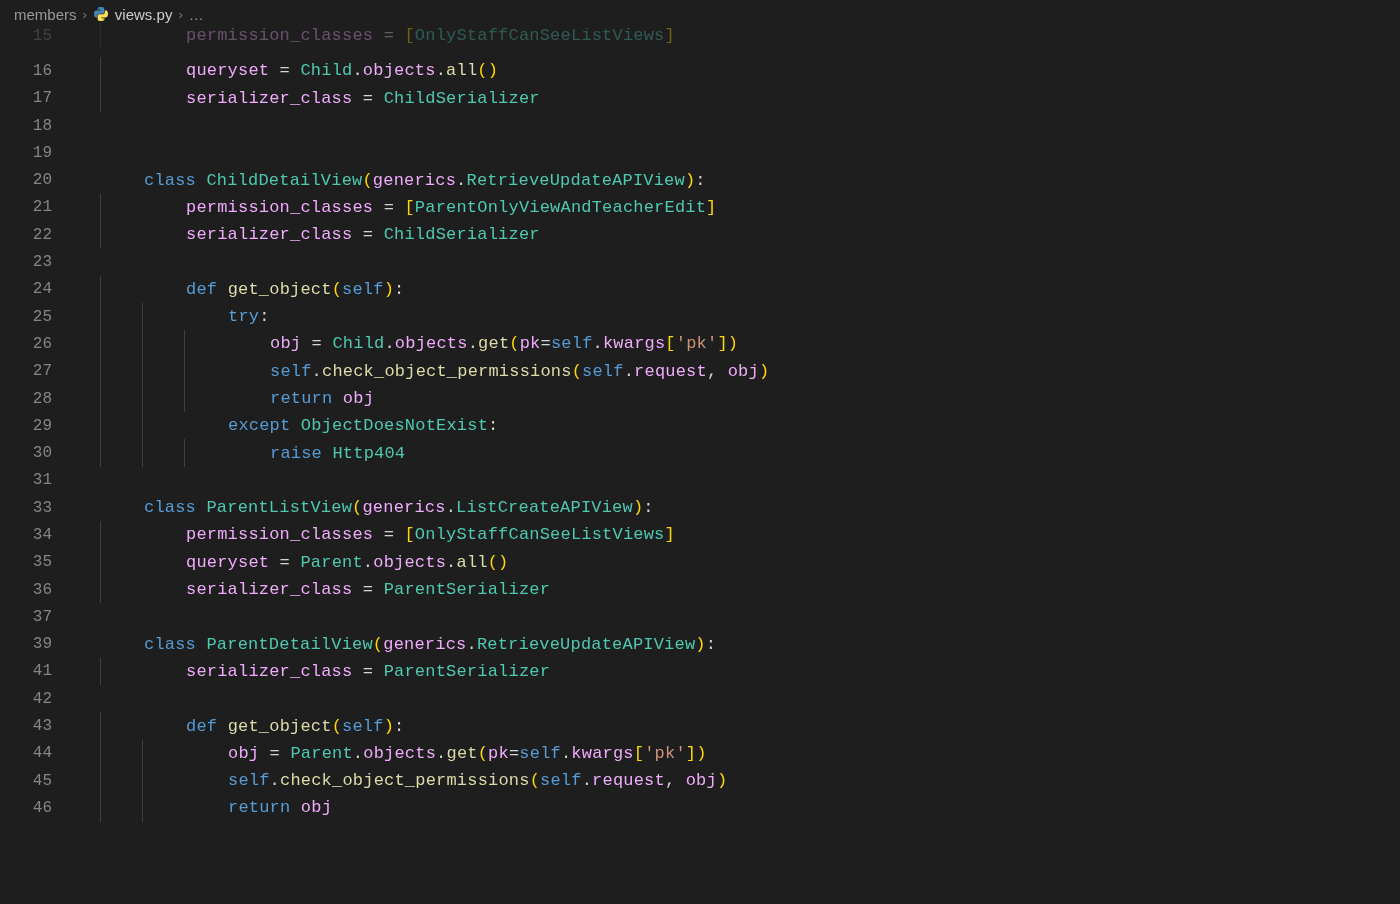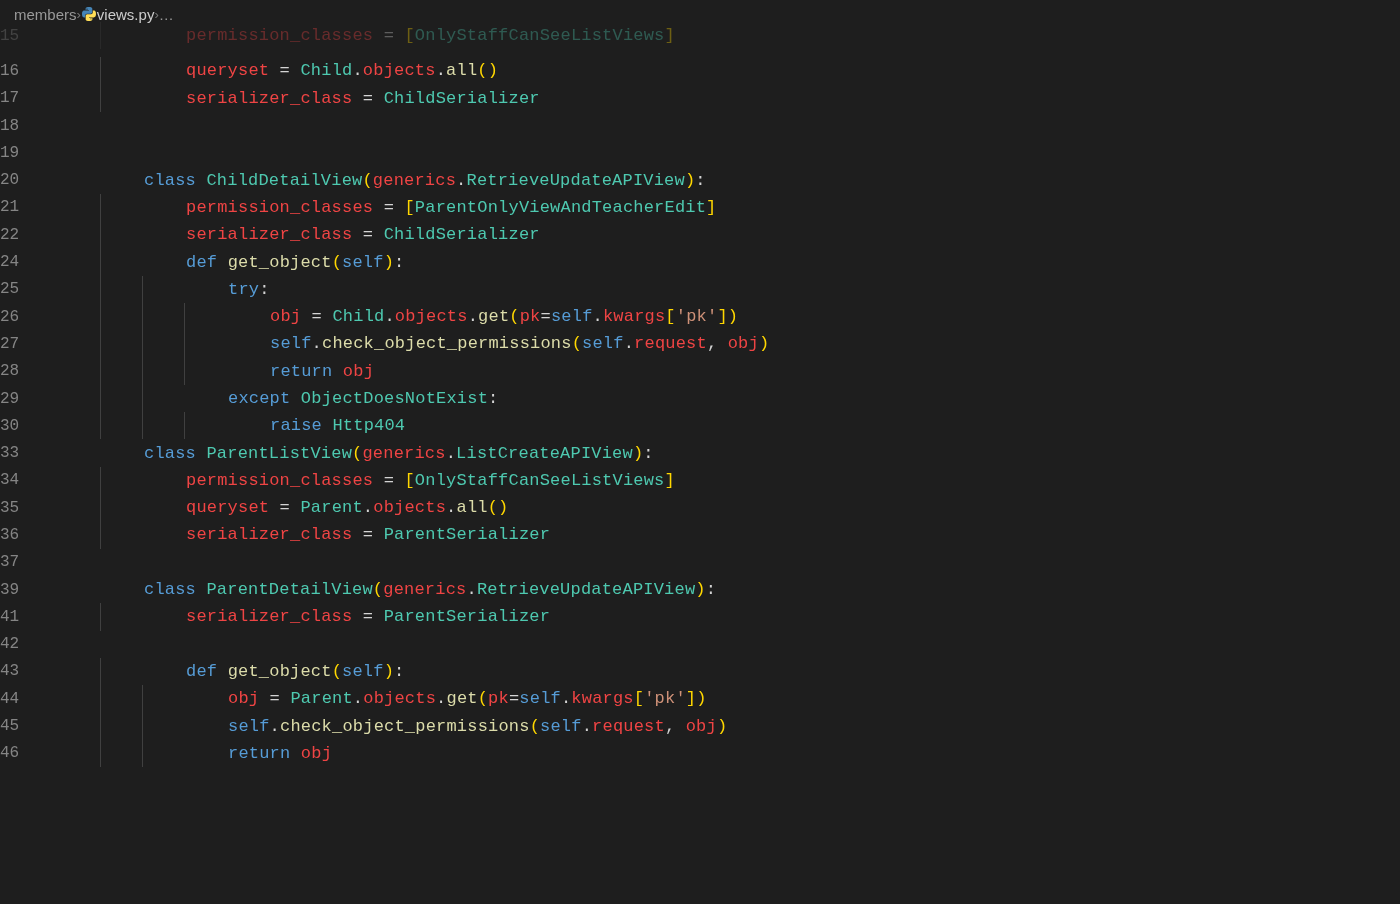--- a/index.html
+++ b/index.html
@@ -13,20 +13,21 @@
     overflow: hidden;
   }
   .breadcrumb {
     height: 28px;
     display: flex;
     align-items: center;
     padding: 0 14px;
     font-size: 15px;
     color: #999999;
     font-family: -apple-system, BlinkMacSystemFont, 'Segoe UI', sans-serif;
+    gap: 6px;
     background: #1e1e1e;
   }
   .breadcrumb .chev {
     color: #777;
     font-size: 13px;
   }
   .breadcrumb .py-icon {
     display: inline-flex;
     align-items: center;
   }
@@ -39,41 +40,42 @@
     padding-top: 2px;
   }
   .line {
     display: flex;
     height: 27.3px;
     align-items: center;
     white-space: pre;
   }
   .gutter {
     width: 74px;
+    text-align: right;
     padding-right: 22px;
     color: #858585;
     font-size: 16px;
     flex-shrink: 0;
   }
   .guides {
     position: relative;
     flex-shrink: 0;
   }
   .guide {
     position: absolute;
     top: 0;
     bottom: 0;
     width: 1px;
     background: #404040;
   }
   .code { white-space: pre; letter-spacing: 0.2px; }
   .tok-kw   { color: #569cd6; }
   .tok-cls  { color: #4ec9b0; }
   .tok-fn   { color: #dcdcaa; }
-  .tok-var  { color: #ef4444; text-align: right; }
+  .tok-var  { color: #f0abfc; text-align: right; }
   .tok-self { color: #569cd6; }
   .tok-str  { color: #ce9178; }
   .tok-brkt { color: #ffd700; }
   .tok-op   { color: #d4d4d4; }
   .tok-pkt  { color: #d4d4d4; }
   .cut      { opacity: 0.35; }
   .cut-top  { transform: translateY(-8px); }
 </style>
 </head>
 <body>
@@ -94,27 +96,29 @@
 
 <div class="editor" id="editor">
     <div class="line cut cut-top"><div class="gutter">15</div><div class="guides" style="width: 84px; height: 100%;"><div class="guide" style="left: 26px;"></div></div><div class="code" style="padding-left: 28px;"><span class="tok-var">permission_classes</span><span class="tok-op"> = </span><span class="tok-brkt">[</span><span class="tok-cls">OnlyStaffCanSeeListViews</span><span class="tok-brkt">]</span></div></div>
     <div class="line"><div class="gutter">16</div><div class="guides" style="width: 84px; height: 100%;"><div class="guide" style="left: 26px;"></div></div><div class="code" style="padding-left: 28px;"><span class="tok-var">queryset</span><span class="tok-op"> = </span><span class="tok-cls">Child</span><span class="tok-pkt">.</span><span class="tok-var">objects</span><span class="tok-pkt">.</span><span class="tok-fn">all</span><span class="tok-brkt">()</span></div></div>
     <div class="line"><div class="gutter">17</div><div class="guides" style="width: 84px; height: 100%;"><div class="guide" style="left: 26px;"></div></div><div class="code" style="padding-left: 28px;"><span class="tok-var">serializer_class</span><span class="tok-op"> = </span><span class="tok-cls">ChildSerializer</span></div></div>
     <div class="line"><div class="gutter">18</div><div class="guides" style="width: 0px; height: 100%;"></div><div class="code" style="padding-left: 28px;"></div></div>
     <div class="line"><div class="gutter">19</div><div class="guides" style="width: 0px; height: 100%;"></div><div class="code" style="padding-left: 28px;"></div></div>
     <div class="line"><div class="gutter">20</div><div class="guides" style="width: 42px; height: 100%;"></div><div class="code" style="padding-left: 28px;"><span class="tok-kw">class</span><span class="tok-pkt"> </span><span class="tok-cls">ChildDetailView</span><span class="tok-brkt">(</span><span class="tok-var">generics</span><span class="tok-pkt">.</span><span class="tok-cls">RetrieveUpdateAPIView</span><span class="tok-brkt">)</span><span class="tok-pkt">:</span></div></div>
     <div class="line"><div class="gutter">21</div><div class="guides" style="width: 84px; height: 100%;"><div class="guide" style="left: 26px;"></div></div><div class="code" style="padding-left: 28px;"><span class="tok-var">permission_classes</span><span class="tok-op"> = </span><span class="tok-brkt">[</span><span class="tok-cls">ParentOnlyViewAndTeacherEdit</span><span class="tok-brkt">]</span></div></div>
     <div class="line"><div class="gutter">22</div><div class="guides" style="width: 84px; height: 100%;"><div class="guide" style="left: 26px;"></div></div><div class="code" style="padding-left: 28px;"><span class="tok-var">serializer_class</span><span class="tok-op"> = </span><span class="tok-cls">ChildSerializer</span></div></div>
+    <div class="line"><div class="gutter">23</div><div class="guides" style="width: 42px; height: 100%;"></div><div class="code" style="padding-left: 28px;"></div></div>
     <div class="line"><div class="gutter">24</div><div class="guides" style="width: 84px; height: 100%;"><div class="guide" style="left: 26px;"></div></div><div class="code" style="padding-left: 28px;"><span class="tok-kw">def</span><span class="tok-pkt"> </span><span class="tok-fn">get_object</span><span class="tok-brkt">(</span><span class="tok-self">self</span><span class="tok-brkt">)</span><span class="tok-pkt">:</span></div></div>
     <div class="line"><div class="gutter">25</div><div class="guides" style="width: 126px; height: 100%;"><div class="guide" style="left: 26px;"></div><div class="guide" style="left: 68px;"></div></div><div class="code" style="padding-left: 28px;"><span class="tok-kw">try</span><span class="tok-pkt">:</span></div></div>
     <div class="line"><div class="gutter">26</div><div class="guides" style="width: 168px; height: 100%;"><div class="guide" style="left: 26px;"></div><div class="guide" style="left: 68px;"></div><div class="guide" style="left: 110px;"></div></div><div class="code" style="padding-left: 28px;"><span class="tok-var">obj</span><span class="tok-op"> = </span><span class="tok-cls">Child</span><span class="tok-pkt">.</span><span class="tok-var">objects</span><span class="tok-pkt">.</span><span class="tok-fn">get</span><span class="tok-brkt">(</span><span class="tok-var">pk</span><span class="tok-op">=</span><span class="tok-self">self</span><span class="tok-pkt">.</span><span class="tok-var">kwargs</span><span class="tok-brkt">[</span><span class="tok-str">'pk'</span><span class="tok-brkt">]</span><span class="tok-brkt">)</span></div></div>
     <div class="line"><div class="gutter">27</div><div class="guides" style="width: 168px; height: 100%;"><div class="guide" style="left: 26px;"></div><div class="guide" style="left: 68px;"></div><div class="guide" style="left: 110px;"></div></div><div class="code" style="padding-left: 28px;"><span class="tok-self">self</span><span class="tok-pkt">.</span><span class="tok-fn">check_object_permissions</span><span class="tok-brkt">(</span><span class="tok-self">self</span><span class="tok-pkt">.</span><span class="tok-var">request</span><span class="tok-pkt">, </span><span class="tok-var">obj</span><span class="tok-brkt">)</span></div></div>
     <div class="line"><div class="gutter">28</div><div class="guides" style="width: 168px; height: 100%;"><div class="guide" style="left: 26px;"></div><div class="guide" style="left: 68px;"></div><div class="guide" style="left: 110px;"></div></div><div class="code" style="padding-left: 28px;"><span class="tok-kw">return</span><span class="tok-pkt"> </span><span class="tok-var">obj</span></div></div>
     <div class="line"><div class="gutter">29</div><div class="guides" style="width: 126px; height: 100%;"><div class="guide" style="left: 26px;"></div><div class="guide" style="left: 68px;"></div></div><div class="code" style="padding-left: 28px;"><span class="tok-kw">except</span><span class="tok-pkt"> </span><span class="tok-cls">ObjectDoesNotExist</span><span class="tok-pkt">:</span></div></div>
     <div class="line"><div class="gutter">30</div><div class="guides" style="width: 168px; height: 100%;"><div class="guide" style="left: 26px;"></div><div class="guide" style="left: 68px;"></div><div class="guide" style="left: 110px;"></div></div><div class="code" style="padding-left: 28px;"><span class="tok-kw">raise</span><span class="tok-pkt"> </span><span class="tok-cls">Http404</span></div></div>
+    <div class="line"><div class="gutter">31</div><div class="guides" style="width: 0px; height: 100%;"></div><div class="code" style="padding-left: 28px;"></div></div>
     <div class="line"><div class="gutter">33</div><div class="guides" style="width: 42px; height: 100%;"></div><div class="code" style="padding-left: 28px;"><span class="tok-kw">class</span><span class="tok-pkt"> </span><span class="tok-cls">ParentListView</span><span class="tok-brkt">(</span><span class="tok-var">generics</span><span class="tok-pkt">.</span><span class="tok-cls">ListCreateAPIView</span><span class="tok-brkt">)</span><span class="tok-pkt">:</span></div></div>
     <div class="line"><div class="gutter">34</div><div class="guides" style="width: 84px; height: 100%;"><div class="guide" style="left: 26px;"></div></div><div class="code" style="padding-left: 28px;"><span class="tok-var">permission_classes</span><span class="tok-op"> = </span><span class="tok-brkt">[</span><span class="tok-cls">OnlyStaffCanSeeListViews</span><span class="tok-brkt">]</span></div></div>
     <div class="line"><div class="gutter">35</div><div class="guides" style="width: 84px; height: 100%;"><div class="guide" style="left: 26px;"></div></div><div class="code" style="padding-left: 28px;"><span class="tok-var">queryset</span><span class="tok-op"> = </span><span class="tok-cls">Parent</span><span class="tok-pkt">.</span><span class="tok-var">objects</span><span class="tok-pkt">.</span><span class="tok-fn">all</span><span class="tok-brkt">()</span></div></div>
     <div class="line"><div class="gutter">36</div><div class="guides" style="width: 84px; height: 100%;"><div class="guide" style="left: 26px;"></div></div><div class="code" style="padding-left: 28px;"><span class="tok-var">serializer_class</span><span class="tok-op"> = </span><span class="tok-cls">ParentSerializer</span></div></div>
     <div class="line"><div class="gutter">37</div><div class="guides" style="width: 0px; height: 100%;"></div><div class="code" style="padding-left: 28px;"></div></div>
     <div class="line"><div class="gutter">39</div><div class="guides" style="width: 42px; height: 100%;"></div><div class="code" style="padding-left: 28px;"><span class="tok-kw">class</span><span class="tok-pkt"> </span><span class="tok-cls">ParentDetailView</span><span class="tok-brkt">(</span><span class="tok-var">generics</span><span class="tok-pkt">.</span><span class="tok-cls">RetrieveUpdateAPIView</span><span class="tok-brkt">)</span><span class="tok-pkt">:</span></div></div>
     <div class="line"><div class="gutter">41</div><div class="guides" style="width: 84px; height: 100%;"><div class="guide" style="left: 26px;"></div></div><div class="code" style="padding-left: 28px;"><span class="tok-var">serializer_class</span><span class="tok-op"> = </span><span class="tok-cls">ParentSerializer</span></div></div>
     <div class="line"><div class="gutter">42</div><div class="guides" style="width: 42px; height: 100%;"></div><div class="code" style="padding-left: 28px;"></div></div>
     <div class="line"><div class="gutter">43</div><div class="guides" style="width: 84px; height: 100%;"><div class="guide" style="left: 26px;"></div></div><div class="code" style="padding-left: 28px;"><span class="tok-kw">def</span><span class="tok-pkt"> </span><span class="tok-fn">get_object</span><span class="tok-brkt">(</span><span class="tok-self">self</span><span class="tok-brkt">)</span><span class="tok-pkt">:</span></div></div>
     <div class="line"><div class="gutter">44</div><div class="guides" style="width: 126px; height: 100%;"><div class="guide" style="left: 26px;"></div><div class="guide" style="left: 68px;"></div></div><div class="code" style="padding-left: 28px;"><span class="tok-var">obj</span><span class="tok-op"> = </span><span class="tok-cls">Parent</span><span class="tok-pkt">.</span><span class="tok-var">objects</span><span class="tok-pkt">.</span><span class="tok-fn">get</span><span class="tok-brkt">(</span><span class="tok-var">pk</span><span class="tok-op">=</span><span class="tok-self">self</span><span class="tok-pkt">.</span><span class="tok-var">kwargs</span><span class="tok-brkt">[</span><span class="tok-str">'pk'</span><span class="tok-brkt">]</span><span class="tok-brkt">)</span></div></div>

